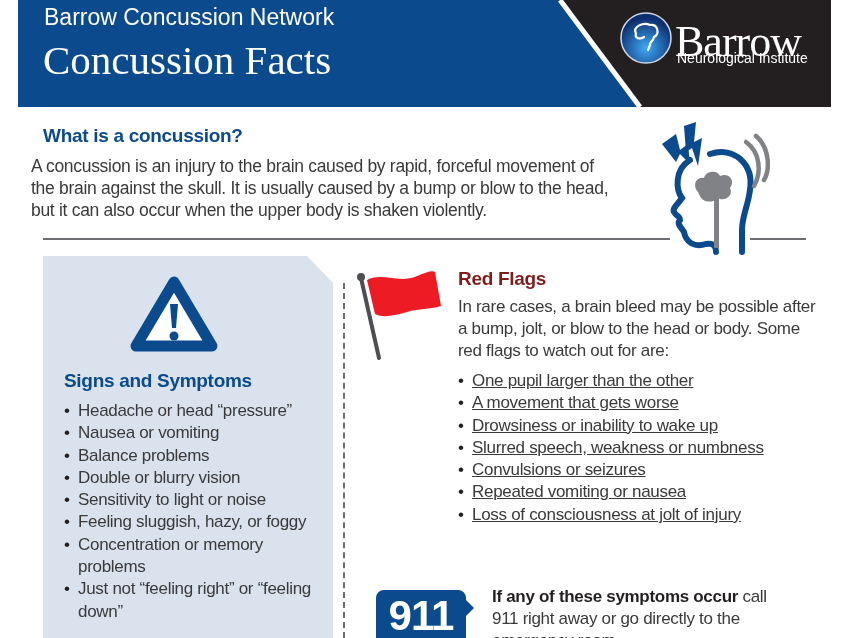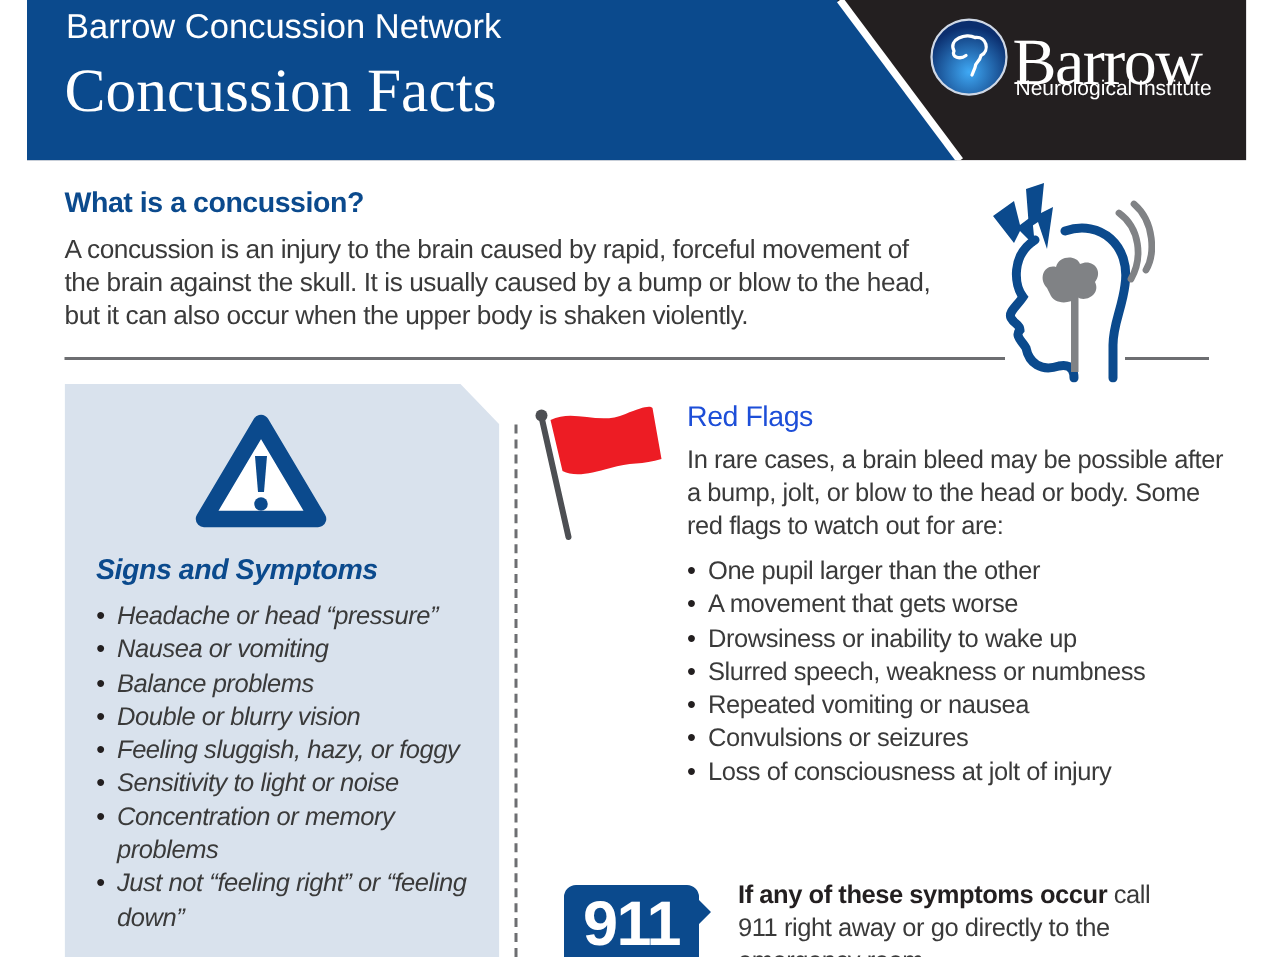--- a/index.html
+++ b/index.html
@@ -10,42 +10,42 @@
   .header { position: absolute; left: 18px; top: 0; width: 813px; height: 107px; overflow: hidden; }
   .header svg.bg { position: absolute; left: 0; top: 0; }
   .header .network { position: absolute; left: 26px; top: 4px; font-family: Liberation Sans, sans-serif; color: #ffffff; font-size: 23px; }
   .header .title { position: absolute; left: 25px; top: 36px; font-family: "Liberation Serif", "DejaVu Serif", serif; color: #ffffff; font-size: 41px; }
   .logo-circle { position: absolute; left: 602px; top: 12px; width: 52px; height: 52px; }
   .logo-word { position: absolute; left: 657px; top: 4px; font-family: "Liberation Serif", "DejaVu Serif", serif; color: #ffffff; font-size: 44px; letter-spacing: -1px; line-height: 1; margin-top: 16px; }
   .logo-sub { position: absolute; left: 659px; top: 50px; font-family: "Liberation Sans", sans-serif; color: #ffffff; font-size: 14px; }
 
   
   .q-heading { position: absolute; left: 43px; top: 125px; font-size: 19px; font-weight: bold; color: #0b4a8d; letter-spacing: -0.3px; }
-  .q-body { position: absolute; left: 43px; top: 155px; width: 580px; font-size: 17.5px; line-height: 22px; color: #3a3a3a; letter-spacing: -0.3px; }
+  .q-body { position: absolute; left: 31px; top: 155px; width: 580px; font-size: 17.5px; line-height: 22px; color: #3a3a3a; letter-spacing: -0.3px; }
   .divider-l { position: absolute; left: 43px; top: 238px; width: 627px; height: 2px; background: #6d6e71; }
   .divider-r { position: absolute; left: 750px; top: 238px; width: 56px; height: 2px; background: #6d6e71; }
   .head-icon { position: absolute; left: 650px; top: 120px; }
 
   
   .signs-box { position: absolute; left: 43px; top: 256px; width: 290px; height: 382px; background: #d9e2ed;
-    clip-path: polygon(0 0, 264px 0, 290px 27px, 290px 100%, 0 100%); font-style: italic; }
+    clip-path: polygon(0 0, 264px 0, 290px 27px, 290px 100%, 0 100%); }
   .warn-icon { position: absolute; left: 85px; top: 18px; }
   .signs-heading { position: absolute; left: 21px; top: 114px; font-size: 19px; font-weight: bold; color: #0b4a8d; letter-spacing: -0.3px; }
   .bullets { list-style: none; }
   .bullets li { position: relative; padding-left: 14px; font-size: 17px; line-height: 22.3px; color: #3a3a3a; letter-spacing: -0.3px; }
   .bullets li::before { content: "\2022"; position: absolute; left: 0; top: 0; color: #231f20; }
   .signs-list { position: absolute; left: 21px; top: 144px; width: 260px; }
 
   .dashed-sep { position: absolute; left: 343px; top: 283px; height: 355px; border-left: 2px dashed #6d6e71; }
 
   
   .flag-icon { position: absolute; left: 355px; top: 268px; }
-  .rf-heading { position: absolute; left: 458px; top: 268px; font-size: 19px; font-weight: normal; color: #1d4ed8; letter-spacing: -0.3px; }
+  .rf-heading { position: absolute; left: 458px; top: 268px; font-size: 19px; font-weight: bold; color: #7f1d1d; letter-spacing: -0.3px; }
   .rf-intro { position: absolute; left: 458px; top: 296px; width: 360px; font-size: 17px; line-height: 22px; color: #3a3a3a; letter-spacing: -0.3px; }
-  .rf-list { position: absolute; left: 458px; top: 370px; width: 360px; }
+  .rf-list { position: absolute; left: 458px; top: 370px; width: 360px; text-decoration: underline; }
 
   
   .badge911 { position: absolute; left: 376px; top: 590px; }
   .badge911 .num { position: absolute; left: 0; top: 2px; width: 90px; text-align: center; color: #fff; font-weight: bold; font-size: 42px; letter-spacing: -1px; }
   .call-text { position: absolute; left: 492px; top: 586px; width: 300px; font-size: 17px; line-height: 22px; color: #3a3a3a; letter-spacing: -0.3px; }
   .call-text b { color: #231f20; }
 </style>
 </head>
 <body>
 
@@ -94,43 +94,43 @@
     <path d="M46 8 L84 72 L8 72 Z" fill="#ffffff" stroke="#0b4a8d" stroke-width="11" stroke-linejoin="round"></path>
     <path d="M42 30 L50 30 L48 54 L44 54 Z" fill="#0b4a8d"></path>
     <circle cx="46" cy="62" r="4.5" fill="#0b4a8d"></circle>
   </svg>
   <div class="signs-heading">Signs and Symptoms</div>
   <ul class="bullets signs-list">
     <li>Headache or head “pressure”</li>
     <li>Nausea or vomiting</li>
     <li>Balance problems</li>
     <li>Double or blurry vision</li>
+    <li>Sensitivity to light or noise</li>
     <li>Feeling sluggish, hazy, or foggy</li>
-    <li>Sensitivity to light or noise</li>
     <li>Concentration or memory problems</li>
     <li>Just not “feeling right” or “feeling down”</li>
   </ul>
 </div>
 
 <div class="dashed-sep"></div>
 
 <svg class="flag-icon" width="90" height="95" viewBox="0 0 90 95">
   <line x1="6" y1="10" x2="24" y2="90" stroke="#4d4f53" stroke-width="4" stroke-linecap="round"></line>
   <circle cx="6" cy="9" r="4" fill="#4d4f53"></circle>
   <path d="M12 12 C28 4, 44 16, 62 8 C72 4, 78 2, 80 4 L86 38 C74 42, 64 40, 52 44 C38 48, 28 50, 20 46 Z" fill="#ed1c24"></path>
 </svg>
 <div class="rf-heading">Red Flags</div>
 <div class="rf-intro">In rare cases, a brain bleed may be possible after a bump, jolt, or blow to the head or body. Some red flags to watch out for are:</div>
 <ul class="bullets rf-list">
   <li>One pupil larger than the other</li>
   <li>A movement that gets worse</li>
   <li>Drowsiness or inability to wake up</li>
   <li>Slurred speech, weakness or numbness</li>
+  <li>Convulsions or seizures</li>
   <li>Repeated vomiting or nausea</li>
-  <li>Convulsions or seizures</li>
   <li>Loss of consciousness at jolt of injury</li>
 </ul>
 
 <div class="badge911">
   <svg width="100" height="60" viewBox="0 0 100 60">
     <path d="M8 0 H82 A8 8 0 0 1 90 8 V10 L98 18 L90 26 V60 H0 V8 A8 8 0 0 1 8 0 Z" fill="#0b4a8d"></path>
   </svg>
   <div class="num">911</div>
 </div>
 <div class="call-text"><b>If any of these symptoms occur</b><span> call 911 right away or go directly to the emergency room.</span></div>

